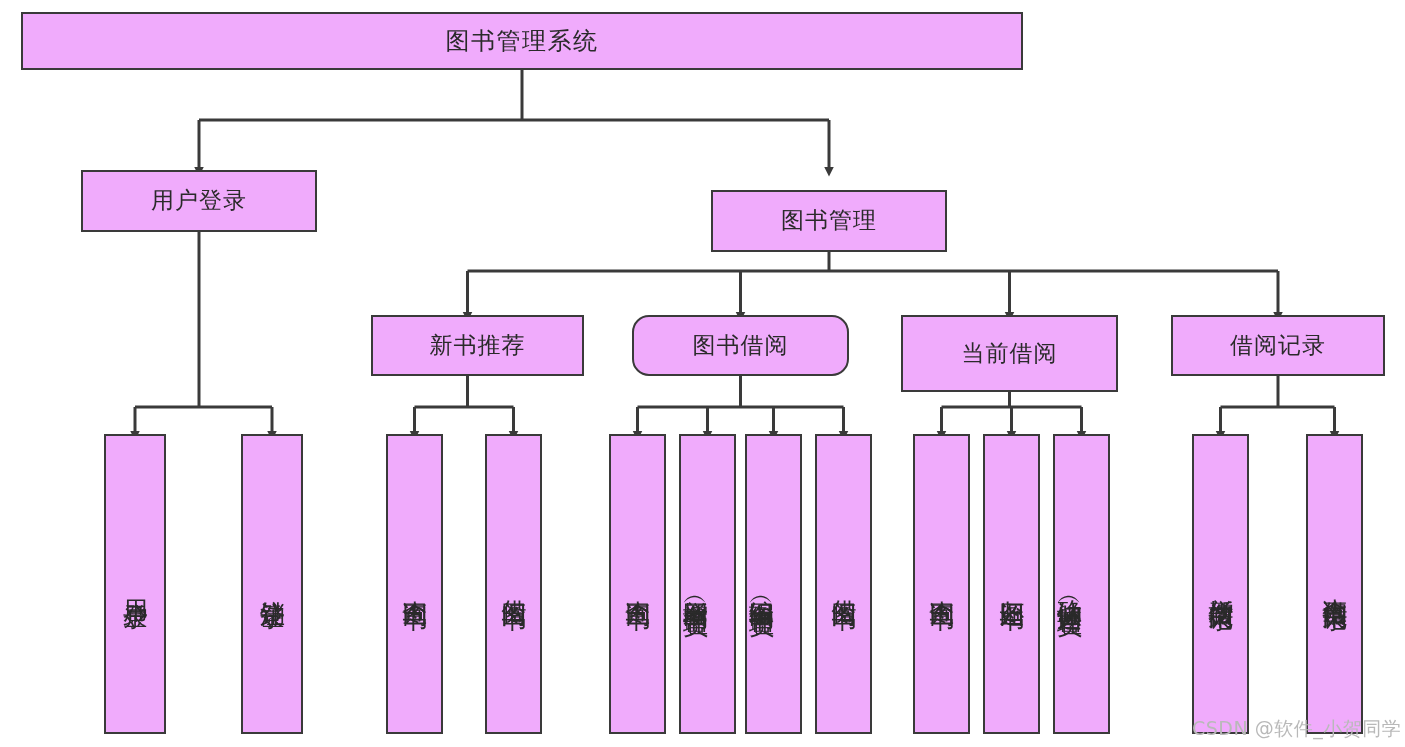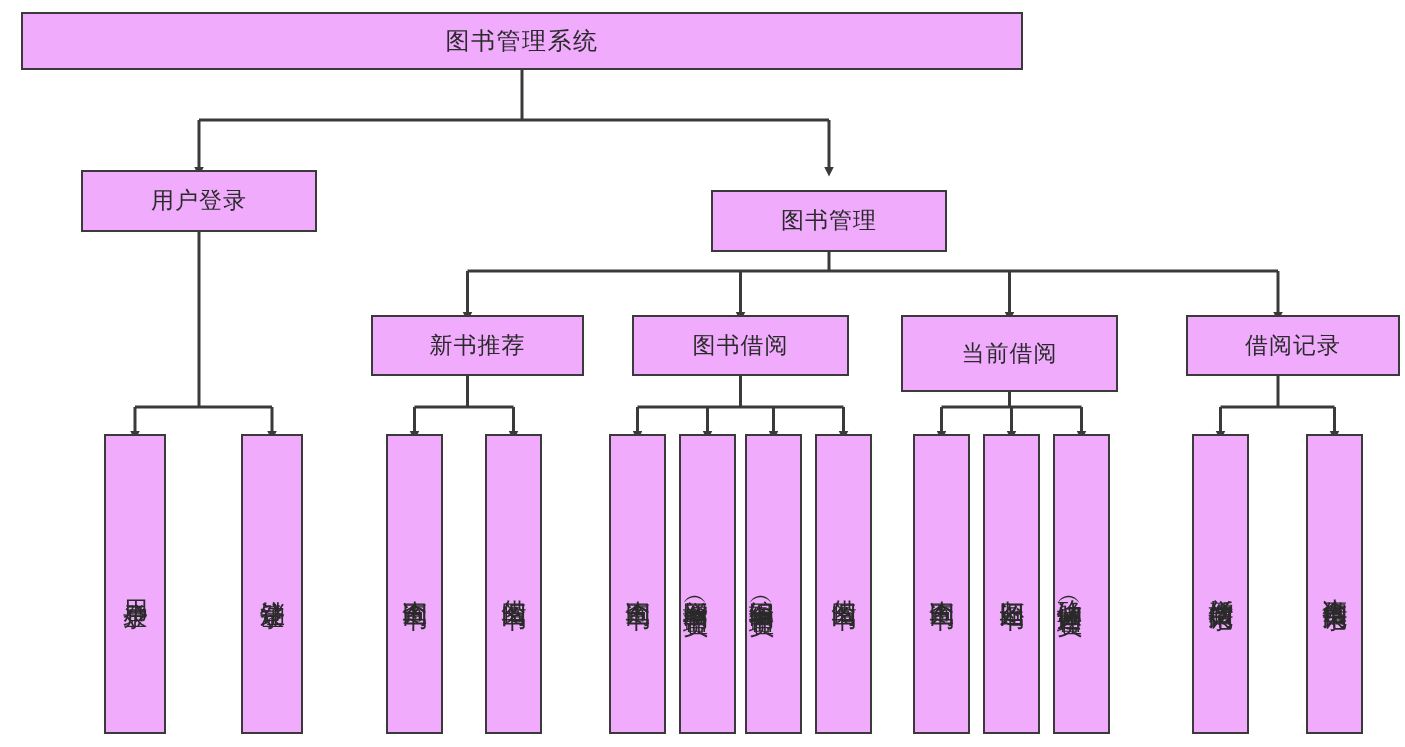--- a/index.html
+++ b/index.html
@@ -125,27 +125,27 @@
       </div>
       <div class="node node-level2 node-h" style="left: 81px; top: 170px; width: 236px; height: 62px;">
         <span class="node-label">用户登录</span>
       </div>
       <div class="node node-level2 node-h" style="left: 711px; top: 170px; width: 236px; height: 62px; margin-top: 20px;">
         <span class="node-label">图书管理</span>
       </div>
       <div class="node node-level3 node-h" style="left: 361px; top: 315px; width: 213px; height: 61px; margin-left: 10px;">
         <span class="node-label">新书推荐</span>
       </div>
-      <div class="node node-level3 node-h" style="left: 632px; top: 315px; width: 217px; height: 61px;">
+      <div class="node node-level3 node-h" style="left: 632px; top: 315px; width: 217px; height: 61px; border-radius: 17px;">
         <span class="node-label">图书借阅</span>
       </div>
       <div class="node node-level3 node-h" style="left: 901px; top: 315px; width: 217px; height: 77px;">
         <span class="node-label">当前借阅</span>
       </div>
-      <div class="node node-level3 node-h" style="left: 1171px; top: 315px; width: 214px; height: 61px; margin-left: 15px;">
+      <div class="node node-level3 node-h" style="left: 1171px; top: 315px; width: 214px; height: 61px;">
         <span class="node-label">借阅记录</span>
       </div>
       <div class="node node-leaf node-v v-center" style="left: 104px; top: 434px; width: 62px; height: 300px;">
         <span class="node-label">用户登录</span>
       </div>
       <div class="node node-leaf node-v v-center" style="left: 241px; top: 434px; width: 62px; height: 300px;">
         <span class="node-label">注销登录</span>
       </div>
       <div class="node node-leaf node-v v-center" style="left: 386px; top: 434px; width: 57px; height: 300px;">
         <span class="node-label">查询图书</span>
@@ -175,14 +175,15 @@
         <span class="node-label">确认归还（管理员）</span>
       </div>
       <div class="node node-leaf node-v v-center" style="left: 1192px; top: 434px; width: 57px; height: 300px;">
         <span class="node-label">新增借阅记录</span>
       </div>
       <div class="node node-leaf node-v v-center" style="left: 1306px; top: 434px; width: 57px; height: 300px;">
         <span class="node-label">查询借阅记录</span>
       </div>
     </div>
 
+  <div class="watermark" style="left: 1192px; top: 716px;">CSDN @软件_小贺同学</div>
 
 </div>
 
 </body></html>

